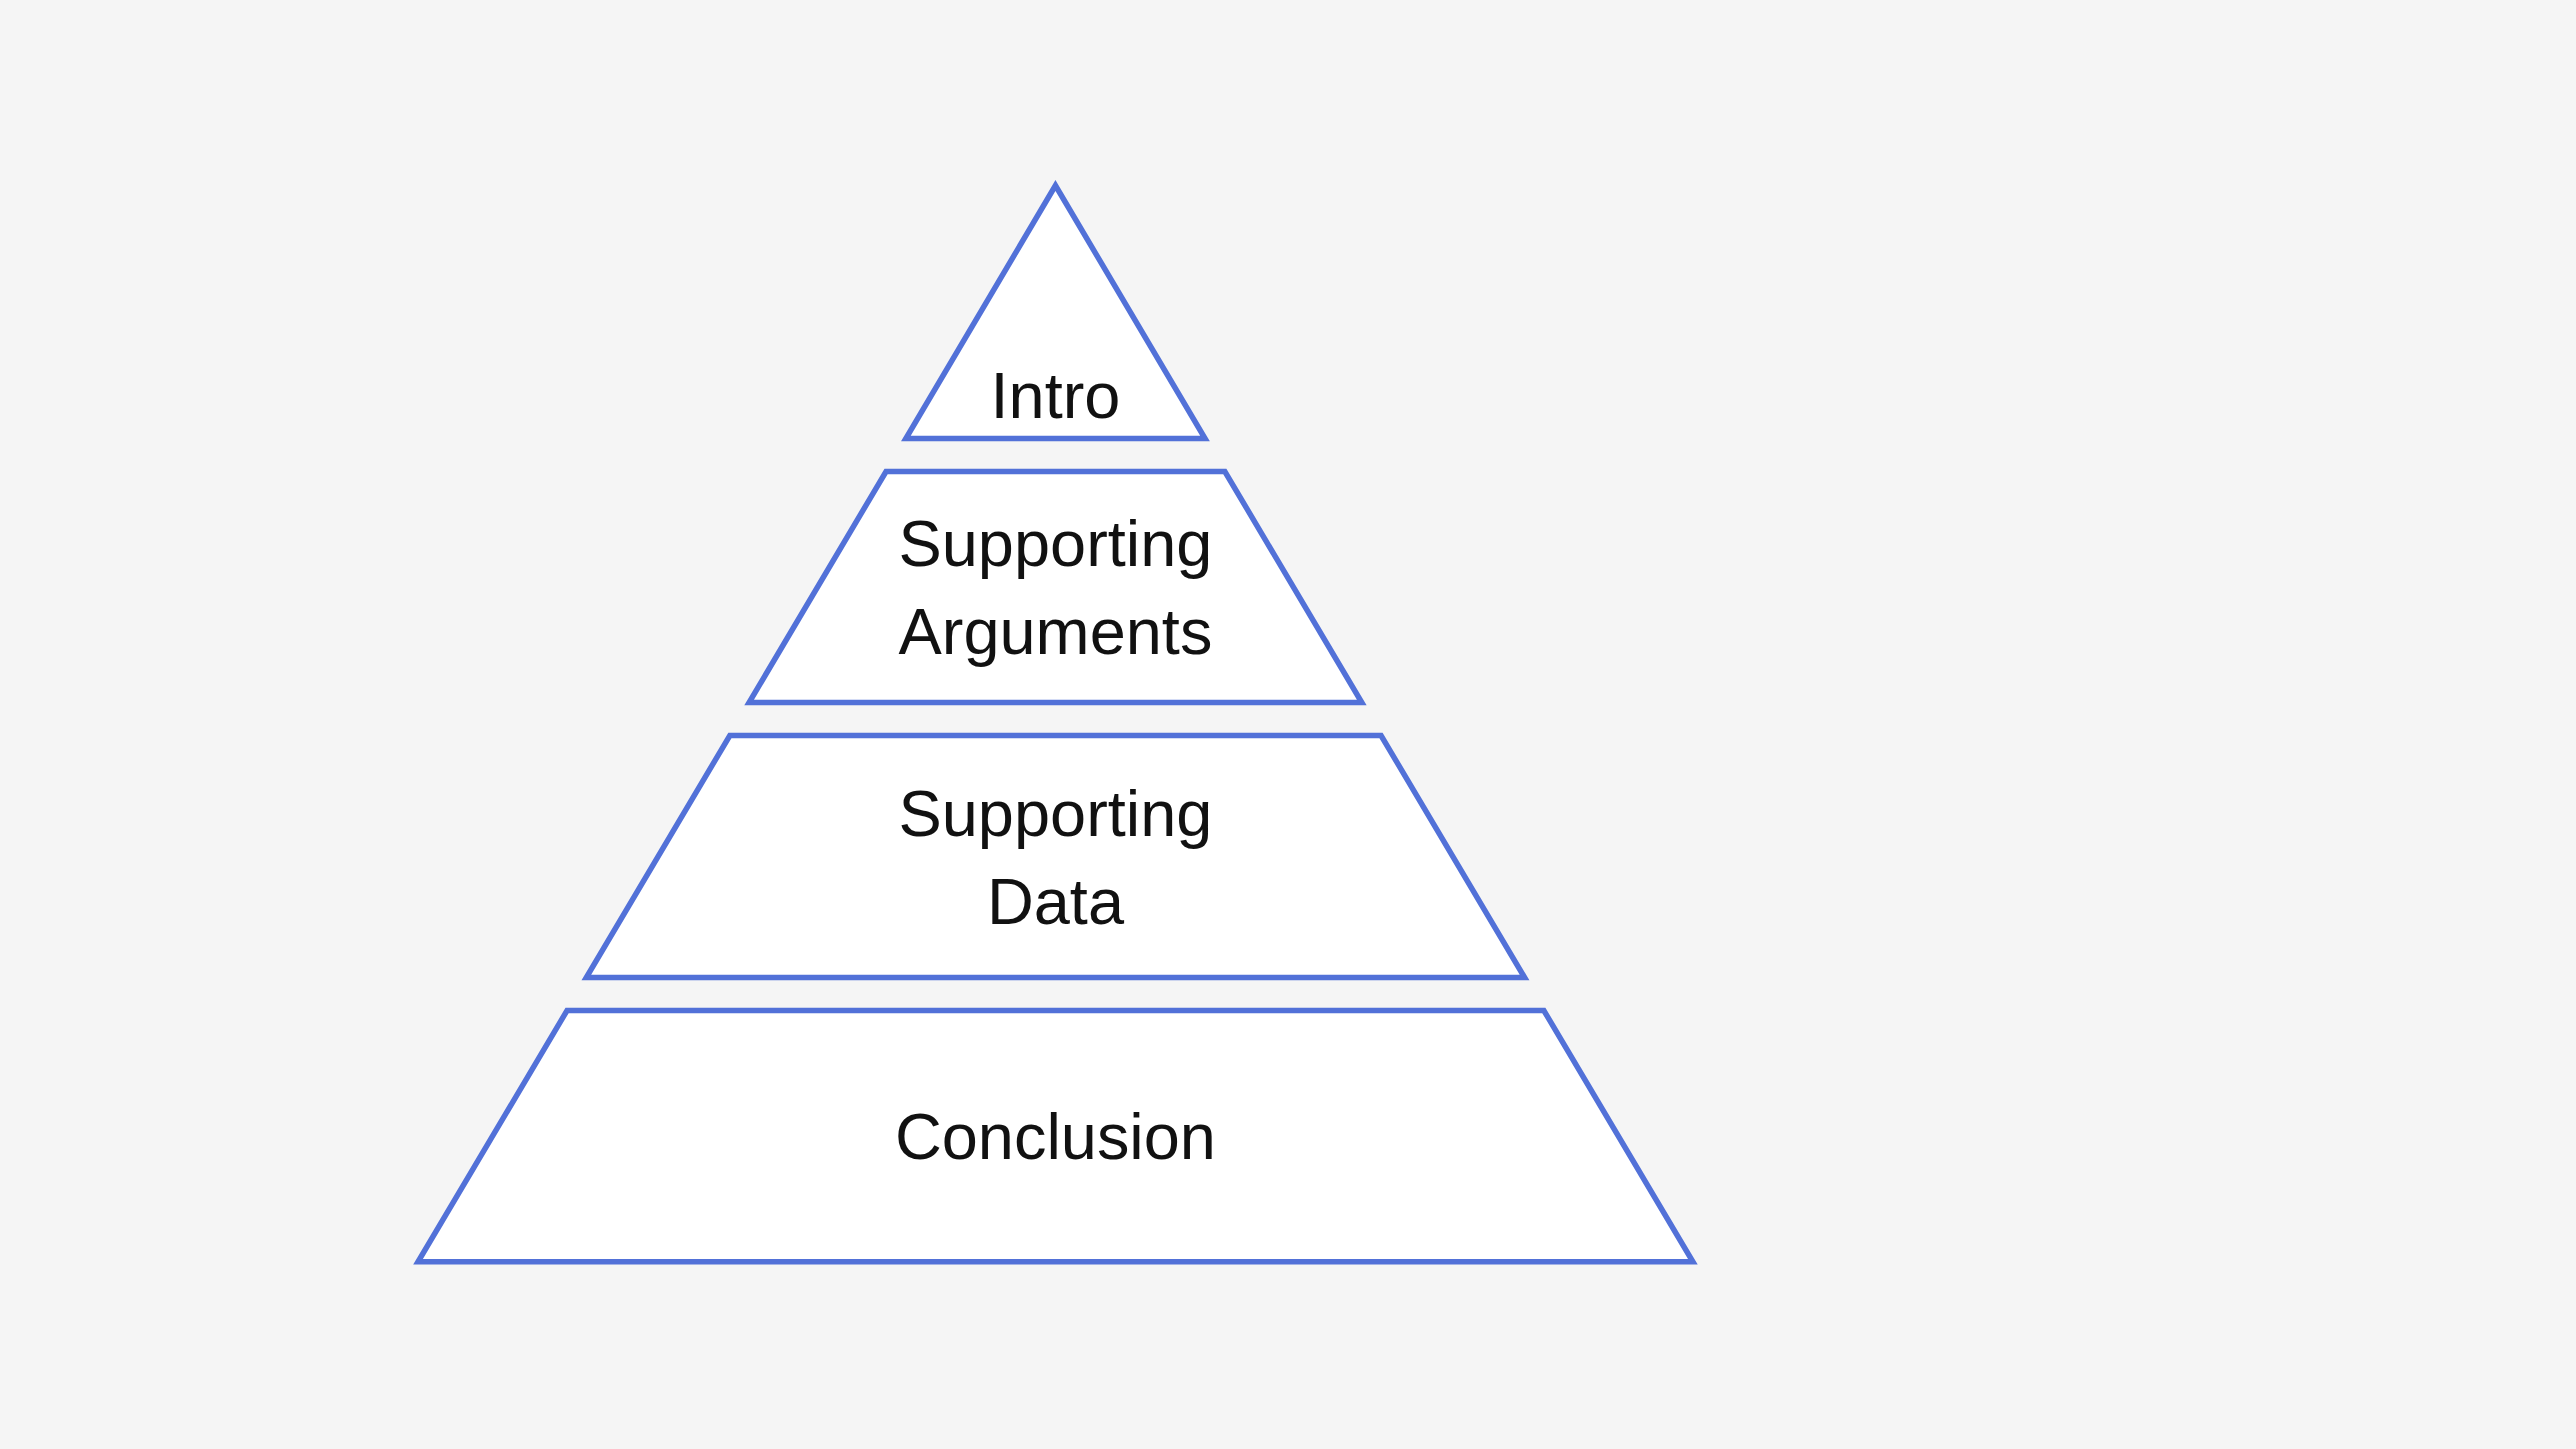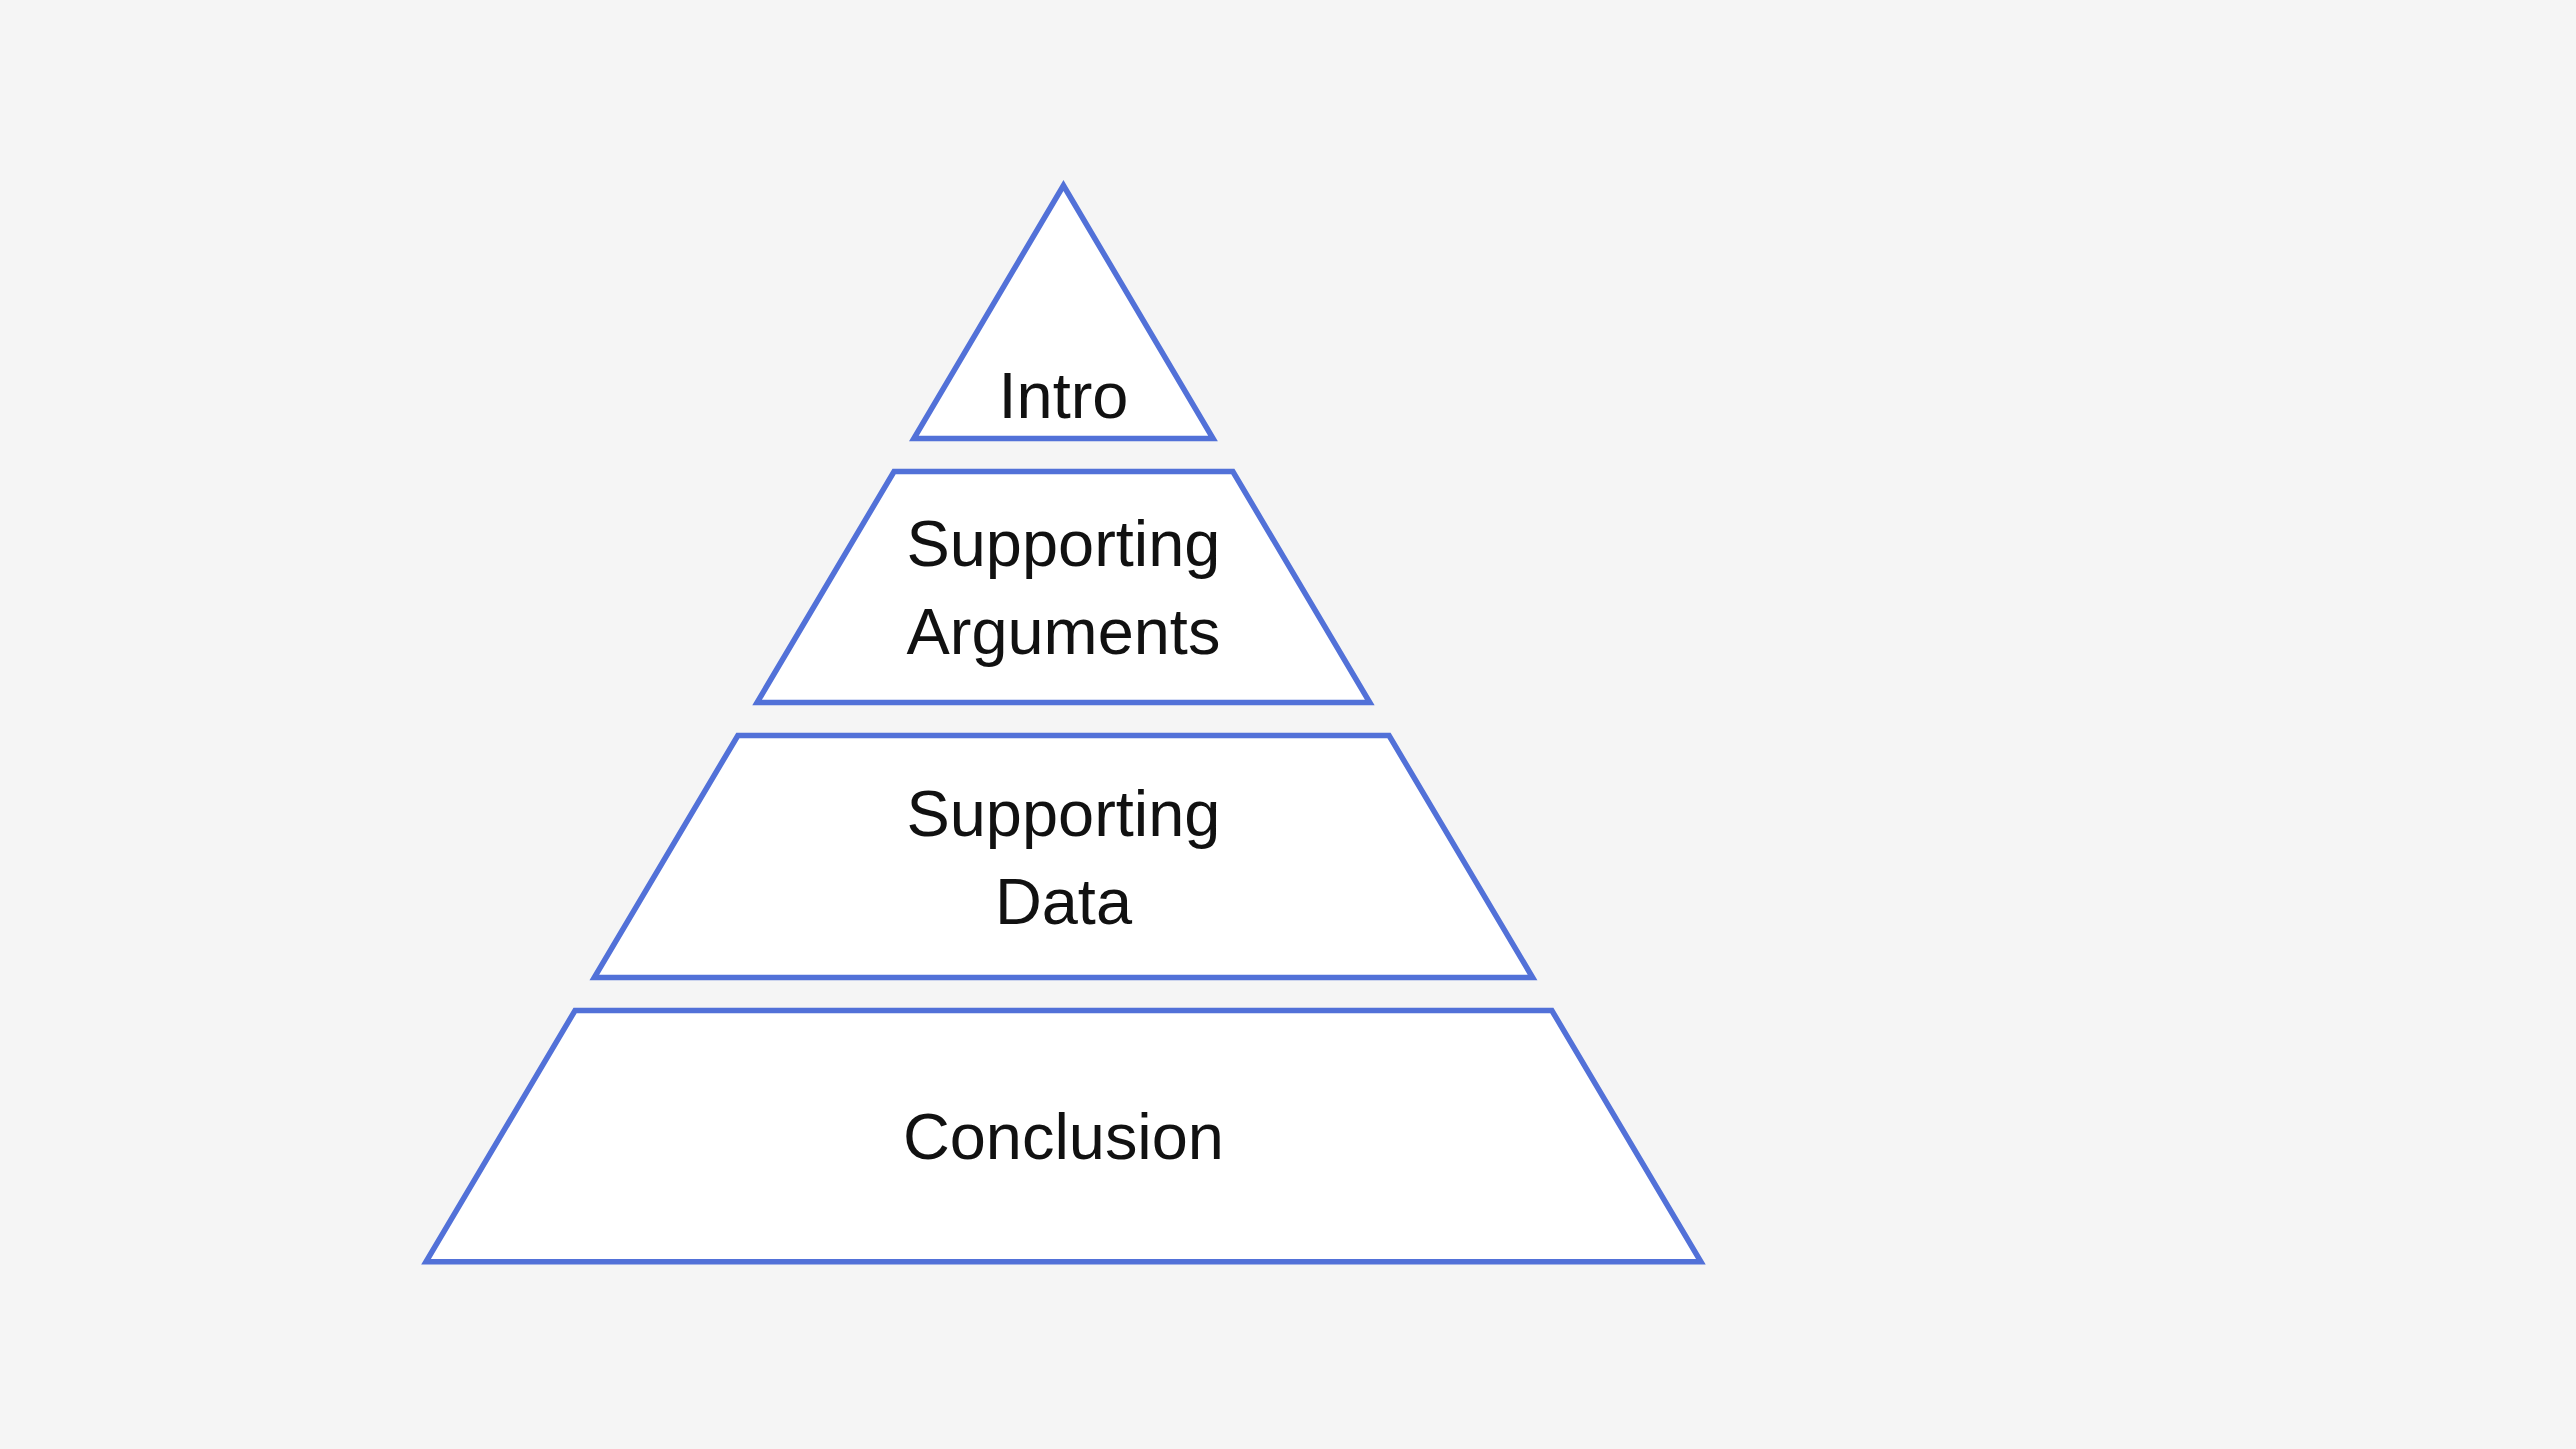--- a/index.html
+++ b/index.html
@@ -13,21 +13,20 @@
     width: 2576px;
     height: 1449px;
     background: var(--background);
     overflow: hidden;
     font-family: "Liberation Sans", sans-serif;
   }
   .canvas {
     position: relative;
     width: 2112px;
     height: 1449px;
-    margin-left: 8px;
   }
   svg.pyramid {
     position: absolute;
     inset: 0;
     width: 100%;
     height: 100%;
     display: block;
   }
   .level-shape {
     fill: var(--shape-fill);

